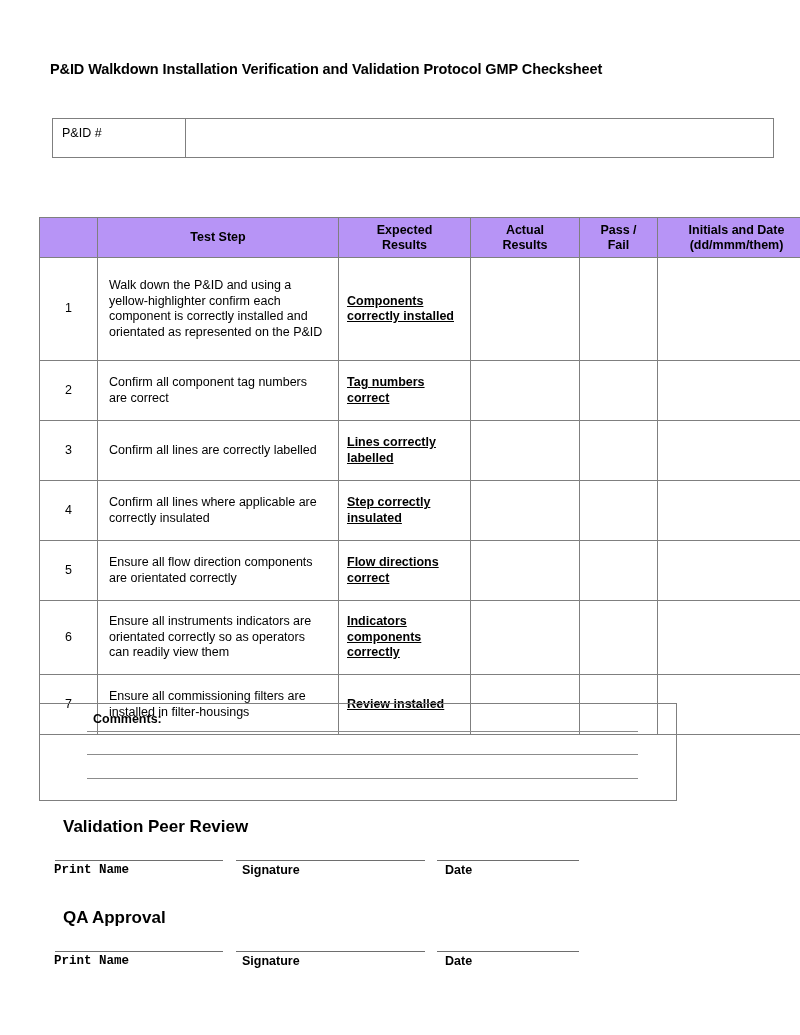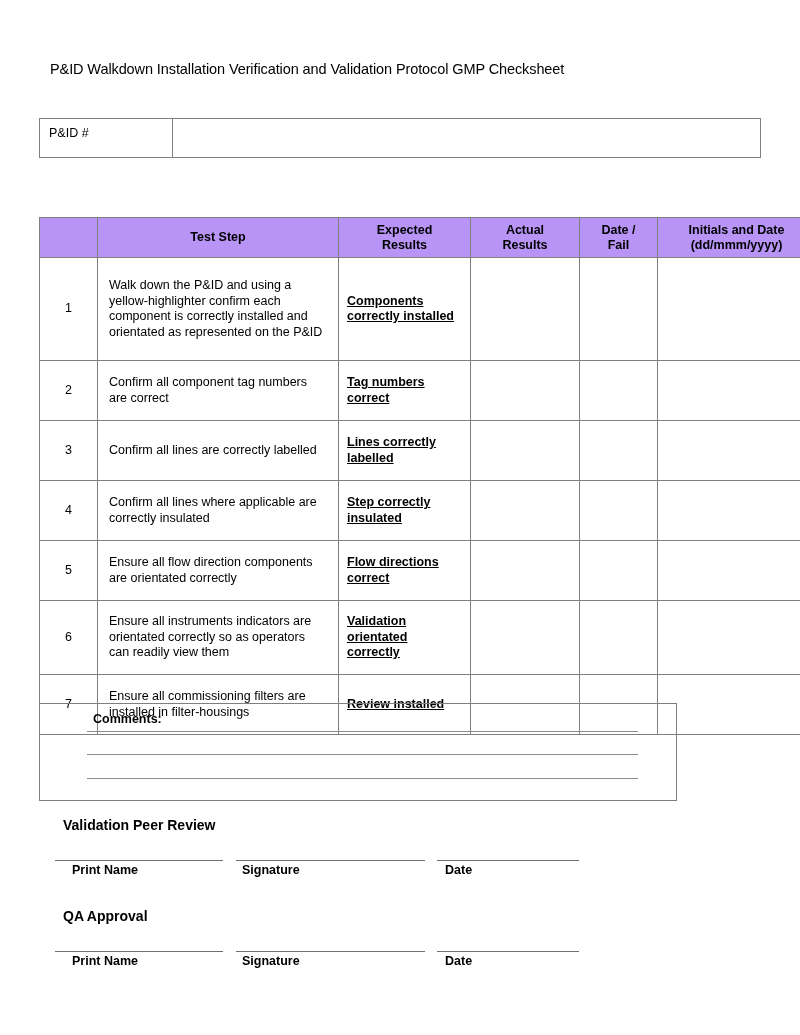--- a/index.html
+++ b/index.html
@@ -23,30 +23,30 @@
     background: #ffffff;
   }
 
   
   .doc-title {
     position: absolute;
     left: 50px;
     top: 60px;
     width: 700px;
     font-size: 14.5px;
-    font-weight: normal;
+    font-weight: bold;
     letter-spacing: -0.1px;
     line-height: 18px;
     white-space: nowrap;
   }
 
   
   .info-table {
     position: absolute;
-    left: 39px;
+    left: 52px;
     top: 118px;
     width: 722px;
     border-collapse: collapse;
     table-layout: fixed;
   }
   .info-table td {
     border: 1px solid #7f7f7f;
     font-size: 12.5px;
     line-height: 15px;
     padding: 7px 9px;
@@ -140,37 +140,37 @@
   }
   .cmt-line-1 { top: 27px; }
   .cmt-line-2 { top: 50px; }
   .cmt-line-3 { top: 74px; }
 
   
   .sig-block { position: absolute; left: 0; width: 800px; }
   .sig-heading {
     position: absolute;
     left: 63px;
-    font-size: 14px;
+    font-size: 17px;
     font-weight: bold;
   }
   .sig-line {
     position: absolute;
     height: 0;
     border-top: 1px solid #6e6e6e;
   }
   .sig-caption {
     position: absolute;
     font-size: 12.5px;
     font-weight: bold;
   }
   .sig-col-1 { left: 55px; width: 168px; }
   .sig-col-2 { left: 236px; width: 189px; }
   .sig-col-3 { left: 437px; width: 142px; }
-  .cap-col-1 { left: 72px; }
+  .cap-col-1 { left: 54px; font-family: Liberation Mono, monospace; }
   .cap-col-2 { left: 242px; text-align: center; }
   .cap-col-3 { left: 445px; text-align: right; }
 
   
   .peer-heading { top: 817px; }
   .peer-lines   { top: 860px; }
   .peer-caps    { top: 863px; }
 
   
   .qa-heading { top: 908px; }
@@ -200,26 +200,26 @@
         <th class="col-step">Test Step</th>
         <th class="col-exp">
           <span>Expected</span><br>
           <span>Results</span>
         </th>
         <th class="col-act">
           <span>Actual</span><br>
           <span>Results</span>
         </th>
         <th class="col-pf">
-          <span>Date /</span><br>
+          <span>Pass /</span><br>
           <span>Fail</span>
         </th>
         <th class="col-init">
           <span>Initials and Date</span><br>
-          <span>(dd/mmm/yyyy)</span>
+          <span>(dd/mmm/them)</span>
         </th>
       </tr>
     </thead>
     <tbody>
       <tr class="r1">
         <td class="cell-num">1</td>
         <td class="cell-step">Walk down the P&amp;ID and using a yellow-highlighter confirm each component is correctly installed and orientated as represented on the P&amp;ID</td>
         <td class="cell-exp">Components correctly installed</td>
         <td class="cell-blank"></td>
         <td class="cell-blank"></td>
@@ -253,21 +253,21 @@
         <td class="cell-num">5</td>
         <td class="cell-step">Ensure all flow direction components are orientated correctly</td>
         <td class="cell-exp">Flow directions correct</td>
         <td class="cell-blank"></td>
         <td class="cell-blank"></td>
         <td class="cell-blank"></td>
       </tr>
       <tr class="r6">
         <td class="cell-num">6</td>
         <td class="cell-step">Ensure all instruments indicators are orientated correctly so as operators can readily view them</td>
-        <td class="cell-exp">Validation orientated correctly</td>
+        <td class="cell-exp">Indicators components correctly</td>
         <td class="cell-blank"></td>
         <td class="cell-blank"></td>
         <td class="cell-blank"></td>
       </tr>
       <tr class="r7">
         <td class="cell-num">7</td>
         <td class="cell-step">Ensure all commissioning filters are installed in filter-housings</td>
         <td class="cell-exp">Review installed</td>
         <td class="cell-blank"></td>
         <td class="cell-blank"></td>

